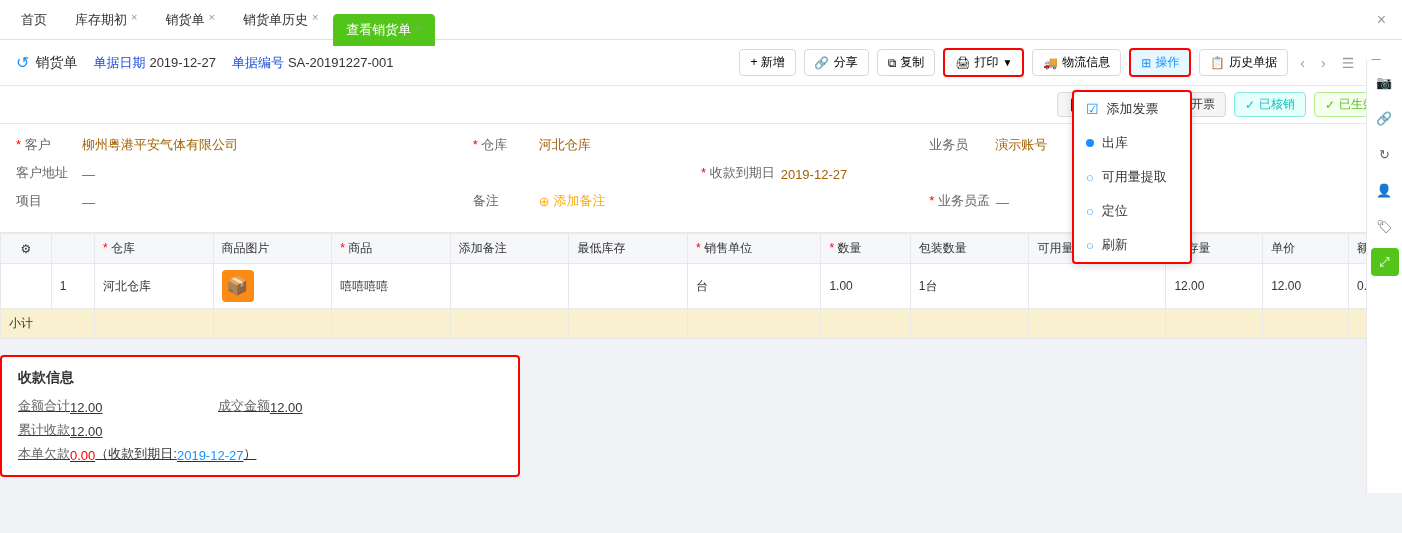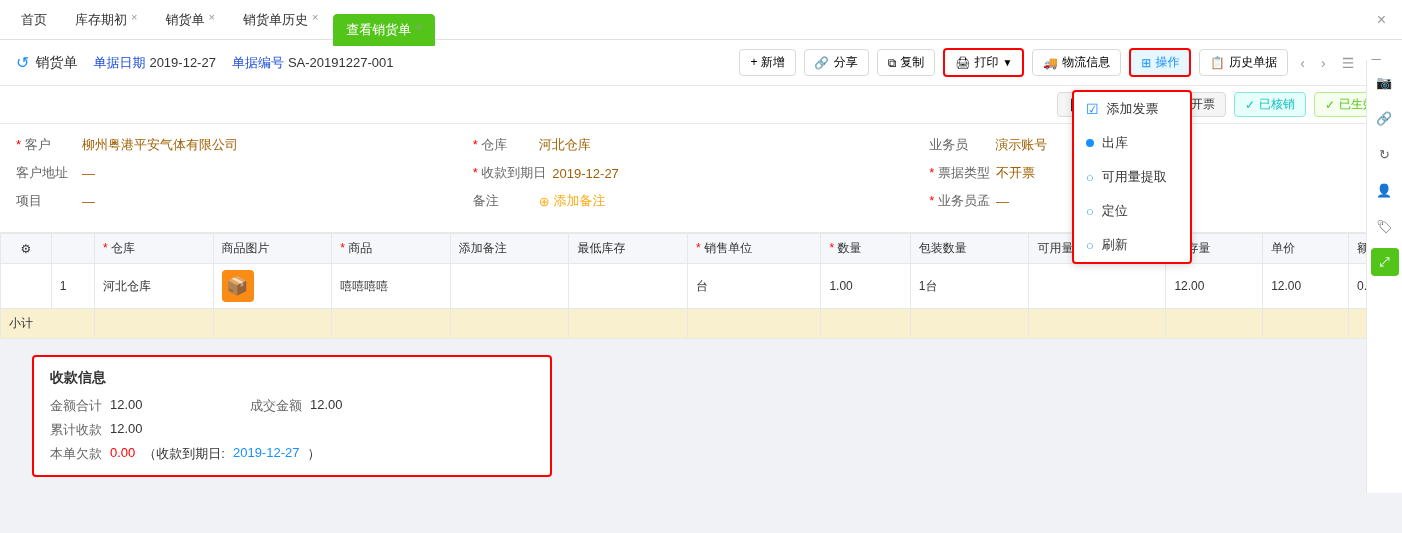--- a/index.html
+++ b/index.html
@@ -64,21 +64,21 @@
     .toolbar-btn.gray-bg { background: #f5f5f5; }
     .toolbar-btn.teal { background: #e6fffb; border-color: #87e8de; color: #13c2c2; }
     .toolbar-btn.green { background: #f6ffed; border-color: #b7eb8f; color: #52c41a; }
 
     
     .form-section {
       padding: 12px 16px; border-bottom: 1px solid #e8e8e8; background: #fff;
     }
     .form-row { display: flex; align-items: center; margin-bottom: 10px; gap: 0; }
     .form-field {
-      display: flex; align-items: center; flex: 1; gap: 6px;
+      display: flex; align-items: flex-end; flex: 1; gap: 6px;
     }
     .form-label { color: #666; white-space: nowrap; min-width: 60px; }
     .form-label.required::before { content: '* '; color: red; }
     .form-value { color: #a16207; }
     .add-note { display: flex; align-items: center; gap: 4px; color: #faad14; cursor: pointer; }
 
     
     .data-table-wrap { background: #fff; overflow-x: auto; }
     .data-table {
       width: 100%; border-collapse: collapse; font-size: 12px;
@@ -95,26 +95,26 @@
     }
     .data-table tr:nth-child(even) td { background: #fafafa; }
     .subtotal-row td { background: #f9f0d0 !important; font-weight: 500; }
 
     
     .product-img { width: 32px; height: 32px; background: #fa8c16; border-radius: 4px; display: flex; align-items: center; justify-content: center; color: #fff; font-size: 18px; }
 
     
     .payment-info {
       border: 2px solid red; border-radius: 4px; padding: 12px 16px;
-      margin: 8px 32px; display: inline-block; min-width: 520px;
+      margin: 8px 0; display: inline-block; min-width: 520px;
       background: #fff;
     }
     .payment-title { font-weight: bold; font-size: 14px; margin-bottom: 10px; }
     .payment-grid { display: grid; grid-template-columns: 200px 200px; gap: 6px 0; }
-    .payment-row { display: flex; gap: 8px; align-items: flex-start; }
+    .payment-row { display: flex; gap: 0; align-items: flex-end; text-decoration: underline; }
     .payment-label { color: #666; }
     .payment-value { color: #333; }
     .payment-value.red { color: red; }
     .payment-value.link-date { color: #1890ff; }
 
     
     .dropdown-overlay {
       position: absolute; top: 96px; right: 290px;
       background: #fff; border: 1px solid #e8e8e8;
       border-radius: 4px; box-shadow: 0 2px 8px rgba(0,0,0,0.15);
@@ -264,24 +264,20 @@
       </div>
     </div>
     <div class="form-row">
       <div class="form-field">
         <span class="form-label">客户地址</span>
         <span class="form-value">—</span>
       </div>
       <div class="form-field">
         <span class="form-label required">收款到期日</span>
         <span class="form-value">2019-12-27</span>
-      </div>
-      <div class="form-field">
-        <span class="form-label required">票据类型</span>
-        <span class="form-value">不开票</span>
       </div>
     </div>
     <div class="form-row">
       <div class="form-field">
         <span class="form-label">项目</span>
         <span class="form-value">—</span>
       </div>
       <div class="form-field">
         <span class="form-label">备注</span>
         <span class="add-note">

